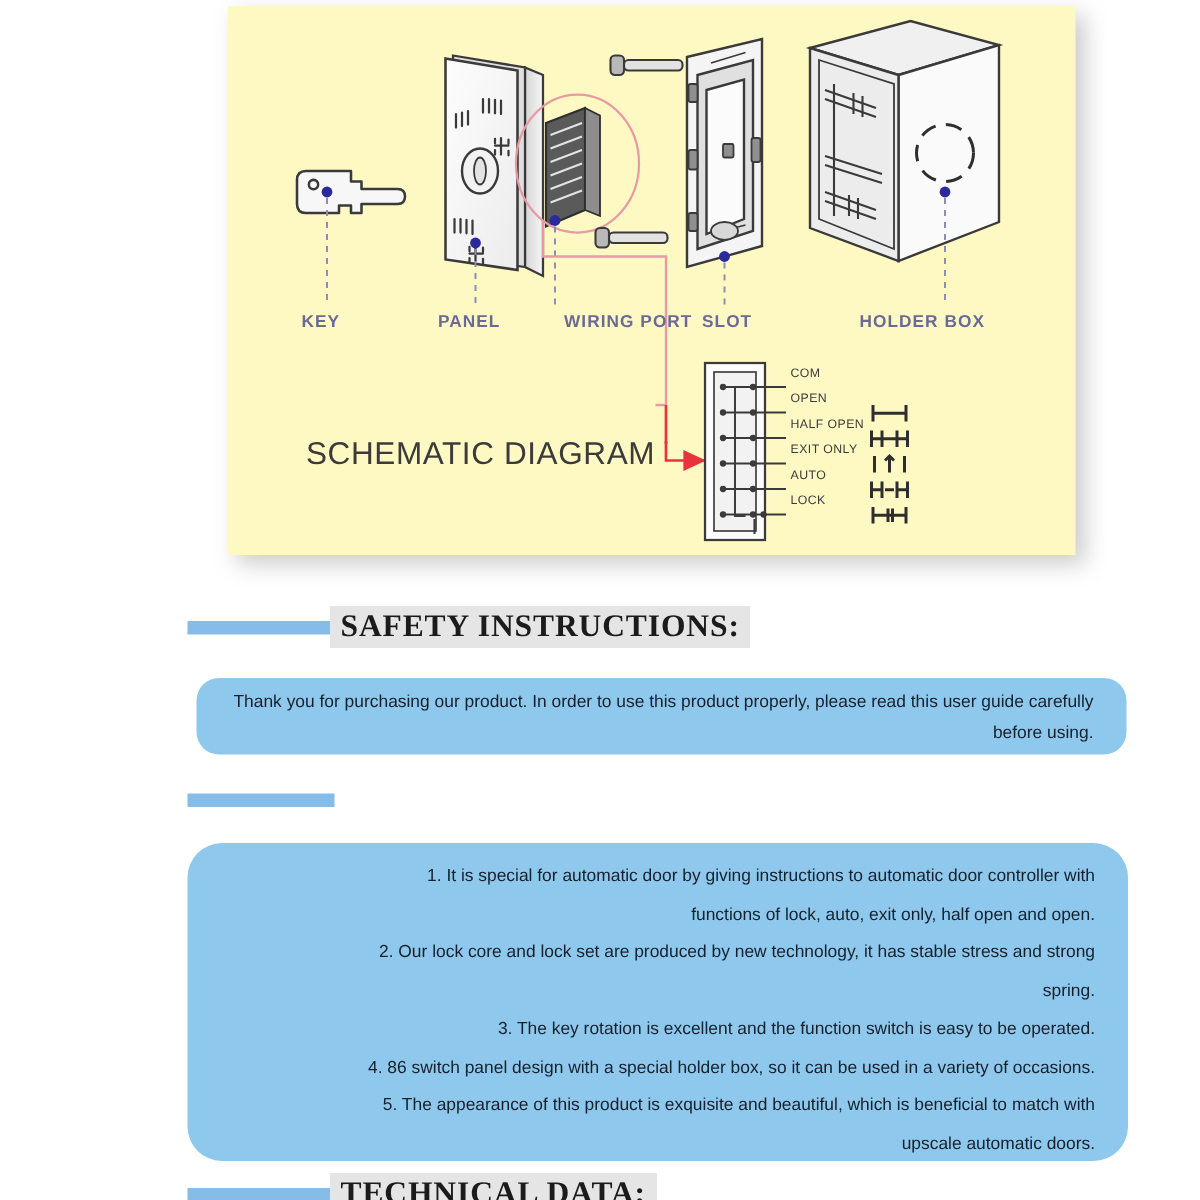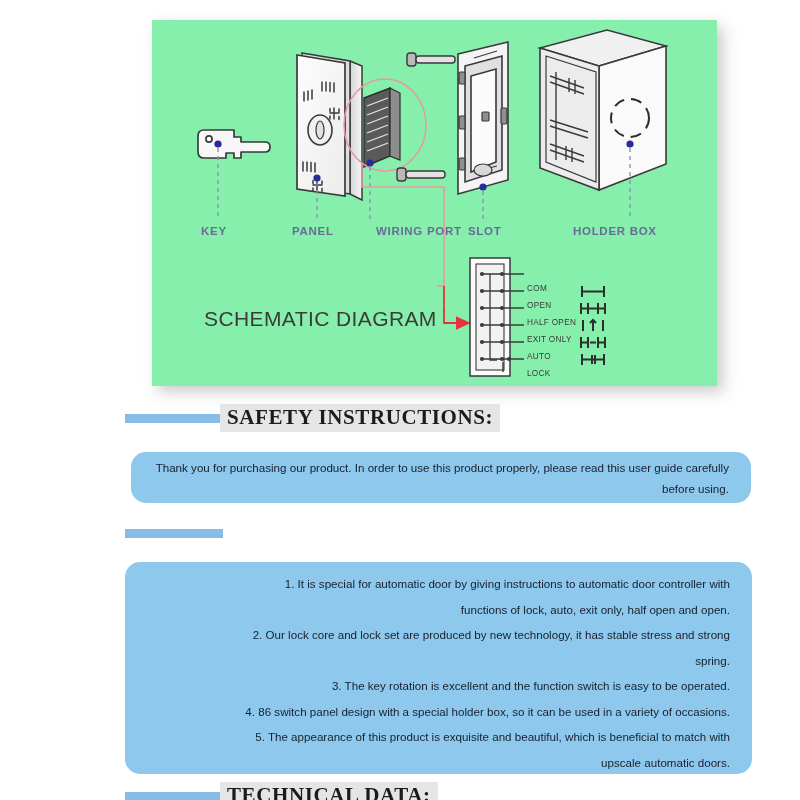--- a/index.html
+++ b/index.html
@@ -12,24 +12,24 @@
     height: 800px;
     overflow: hidden;
     position: relative;
     font-family: "Liberation Sans", sans-serif;
   }
 
   
   #diagram-panel {
     position: absolute;
     left: 152px;
-    top: 20px;
+    top: 4px;
     width: 565px;
     height: 366px;
-    background: #86efac;
+    background: #fef9c3;
     box-shadow: 6px 6px 14px rgba(120,120,120,0.38);
   }
   #diagram-svg {
     position: absolute;
     left: 0; top: 0;
     width: 565px;
     height: 366px;
     display: block;
   }
 
@@ -52,21 +52,20 @@
     letter-spacing: 0.4px;
     white-space: nowrap;
   }
 
   .term-label {
     position: absolute;
     font-size: 8.2px;
     color: #3a3a3a;
     letter-spacing: 0.3px;
     white-space: nowrap;
-    margin-top: 24px;
   }
 
   
   .section-heading {
     position: absolute;
     display: flex;
     align-items: center;
     height: 26px;
   }
   .heading-rule {
@@ -110,20 +109,21 @@
     height: 51px;
     line-height: 21px;
     padding-top: 5px;
   }
   #intro-panel p { white-space: normal; }
   #peculiarity-panel {
     left: 125px;
     top: 562px;
     width: 627px;
     height: 212px;
+    border-radius: 23px;
   }
 </style>
 </head>
 <body>
 
 <div id="diagram-panel">
 
   <svg id="diagram-svg" viewBox="0 0 565 366">
     <defs>
       <linearGradient id="plateFace" x1="0" y1="0" x2="1" y2="1">

